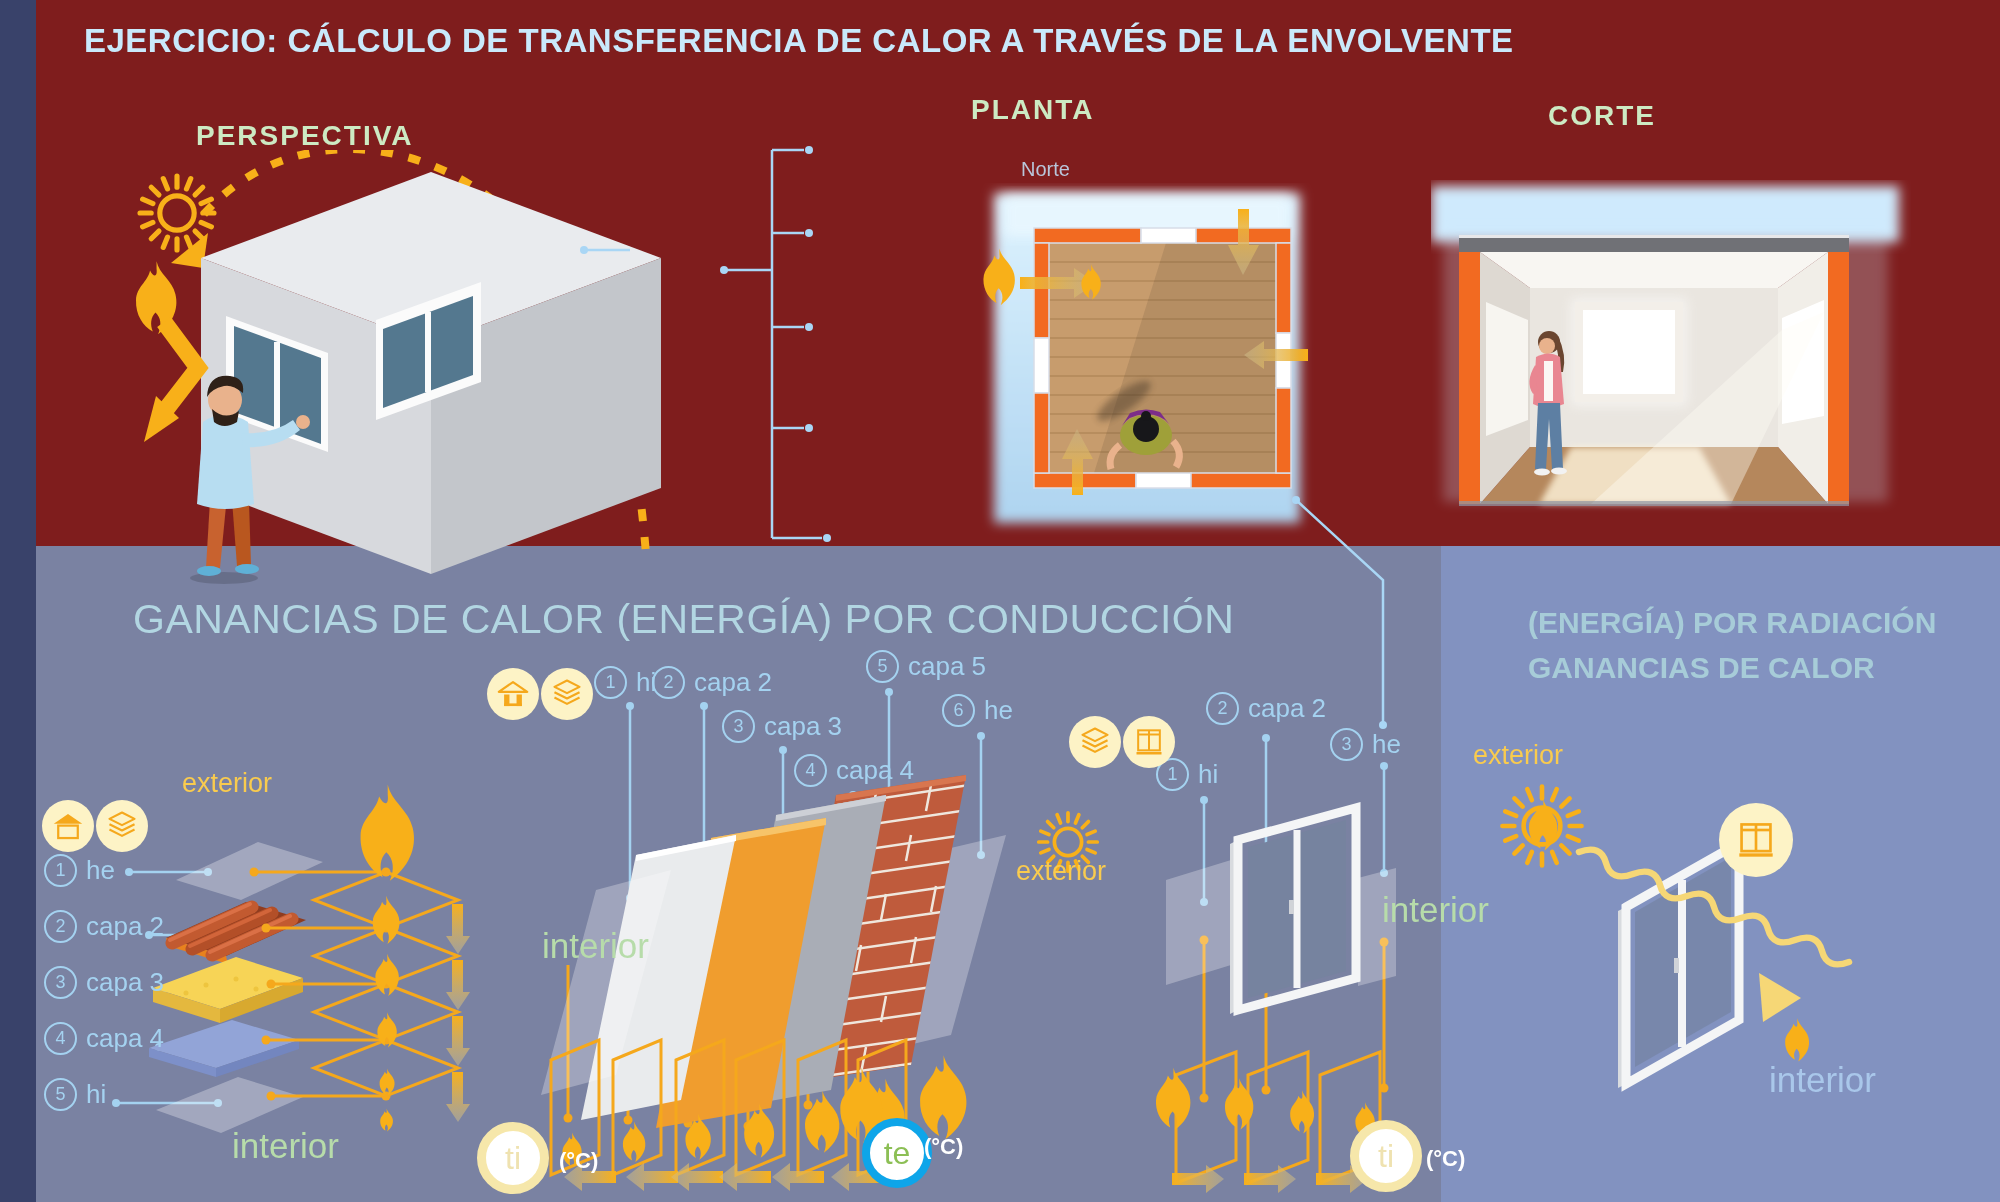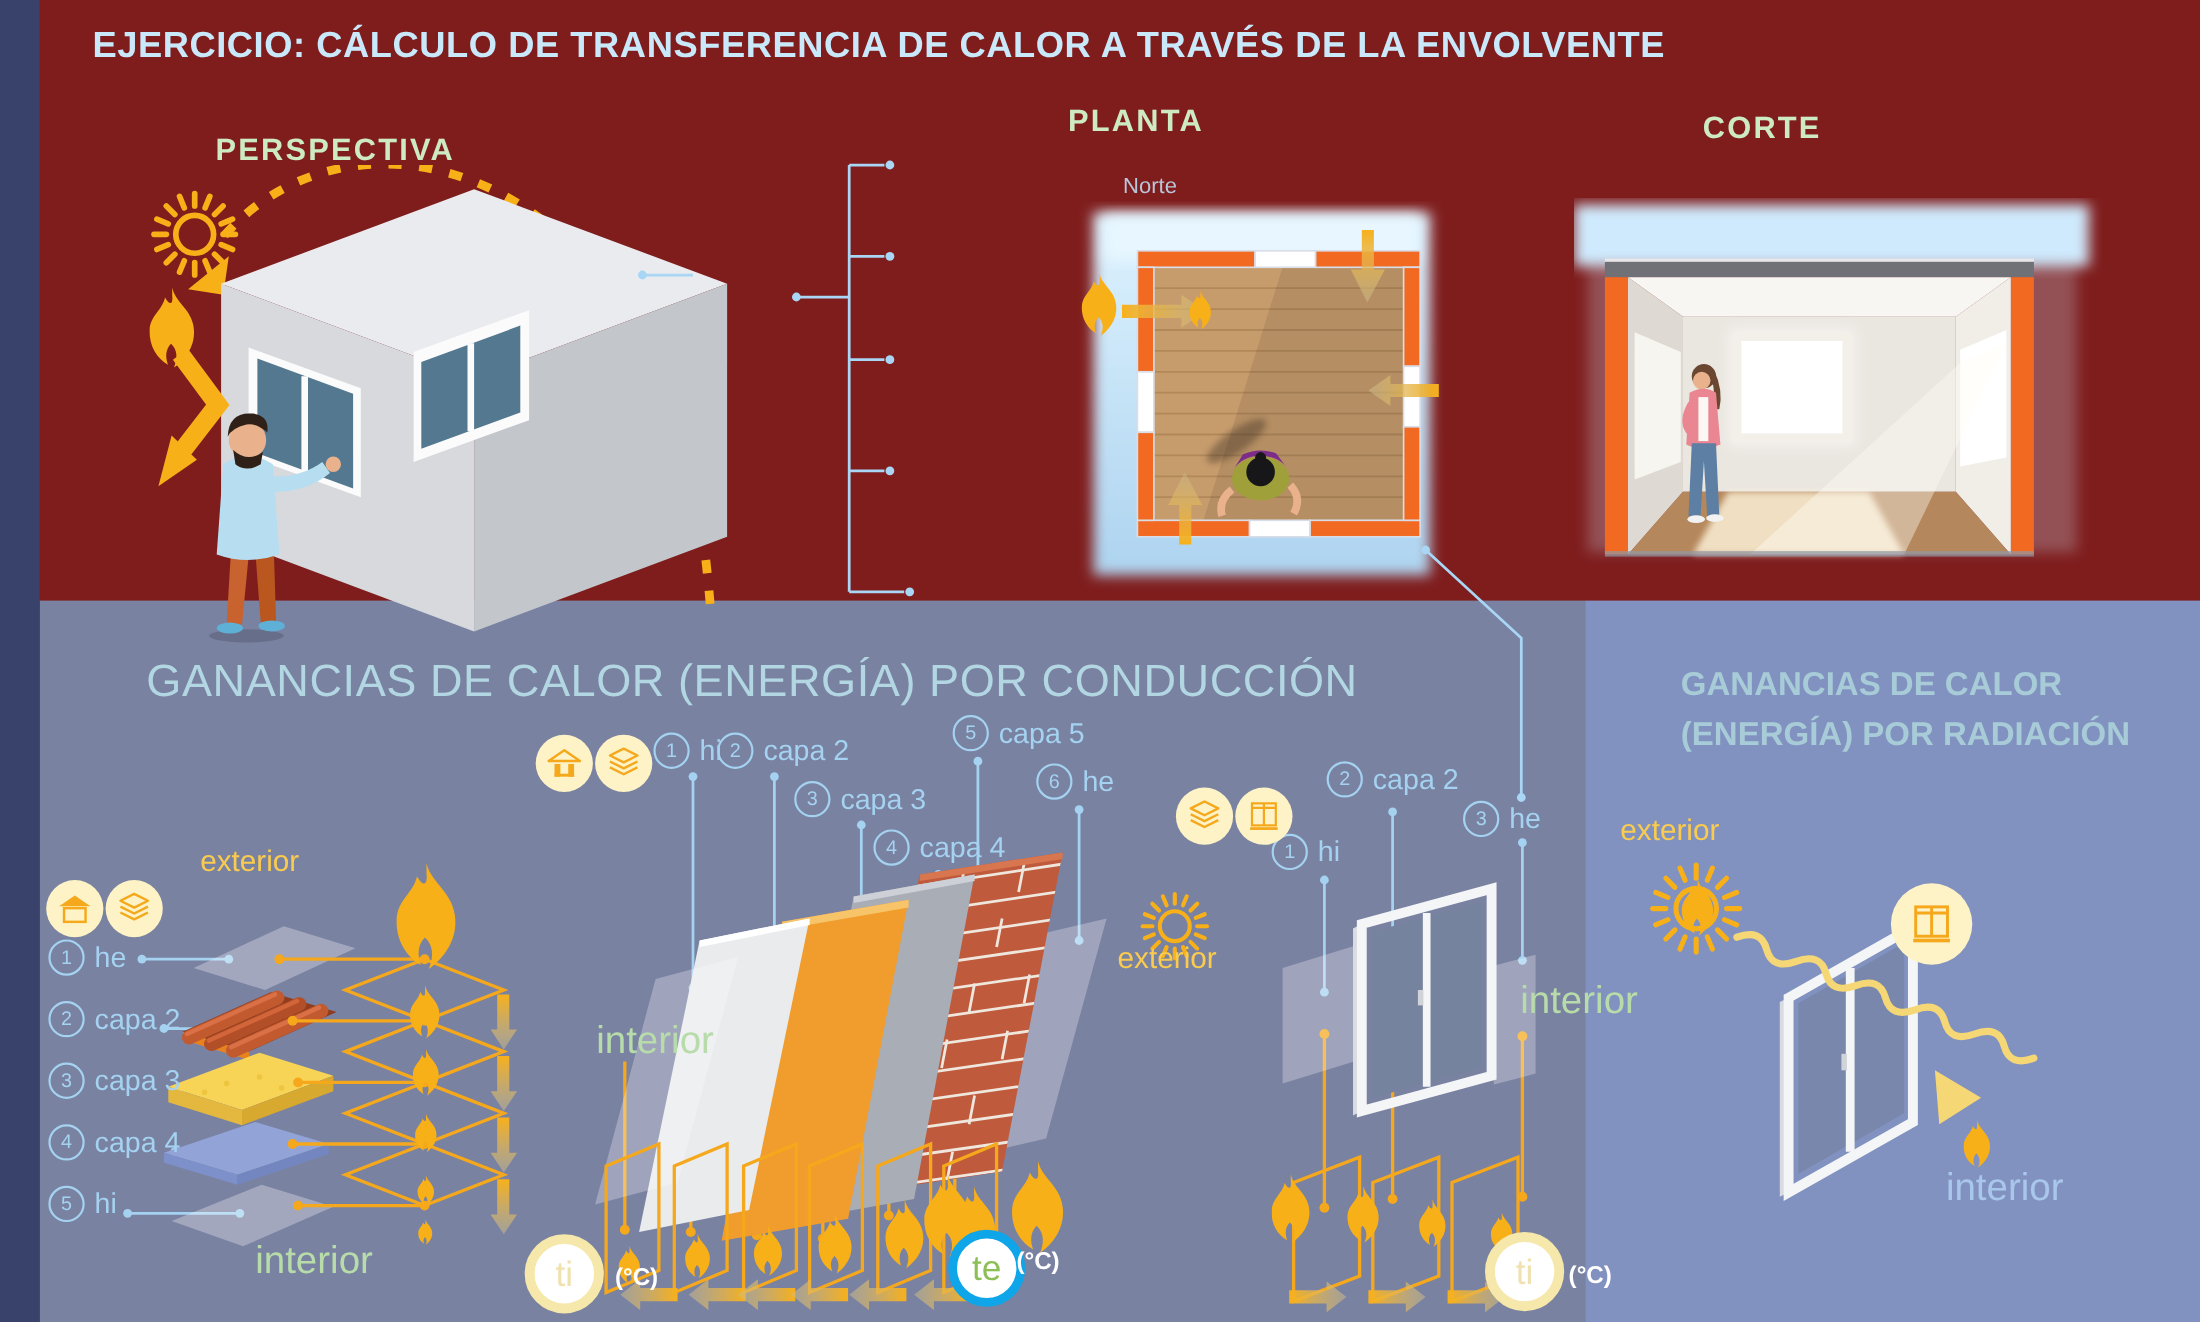--- a/index.html
+++ b/index.html
@@ -461,22 +461,22 @@
   </svg>
 
   <h1 class="main-title">EJERCICIO: CÁLCULO DE TRANSFERENCIA DE CALOR A TRAVÉS DE LA ENVOLVENTE</h1>
   <div class="sec-label" style="left:160px;top:120px;">PERSPECTIVA</div>
   <div class="sec-label" style="left:935px;top:94px;">PLANTA</div>
   <div class="sec-label" style="left:1512px;top:100px;">CORTE</div>
   <div class="norte" style="left:985px;top:158px;">Norte</div>
 
   <div class="cond-title">GANANCIAS DE CALOR (ENERGÍA) POR CONDUCCIÓN</div>
   <div class="rad-title">
+    <div>(ENERGÍA) POR RADIACIÓN</div>
     <div>GANANCIAS DE CALOR</div>
-    <div>(ENERGÍA) POR RADIACIÓN</div>
   </div>
 
   <div class="exterior-lab" style="left:146px;top:768px;">exterior</div>
   <div class="interior-lab" style="left:196px;top:1126px;">interior</div>
   <div class="lab" style="left:8px;top:854px;">
     <span class="cnum">1</span>
       <span>he</span>
     </div>
   <div class="lab" style="left:8px;top:910px;">
     <span class="cnum">2</span>

